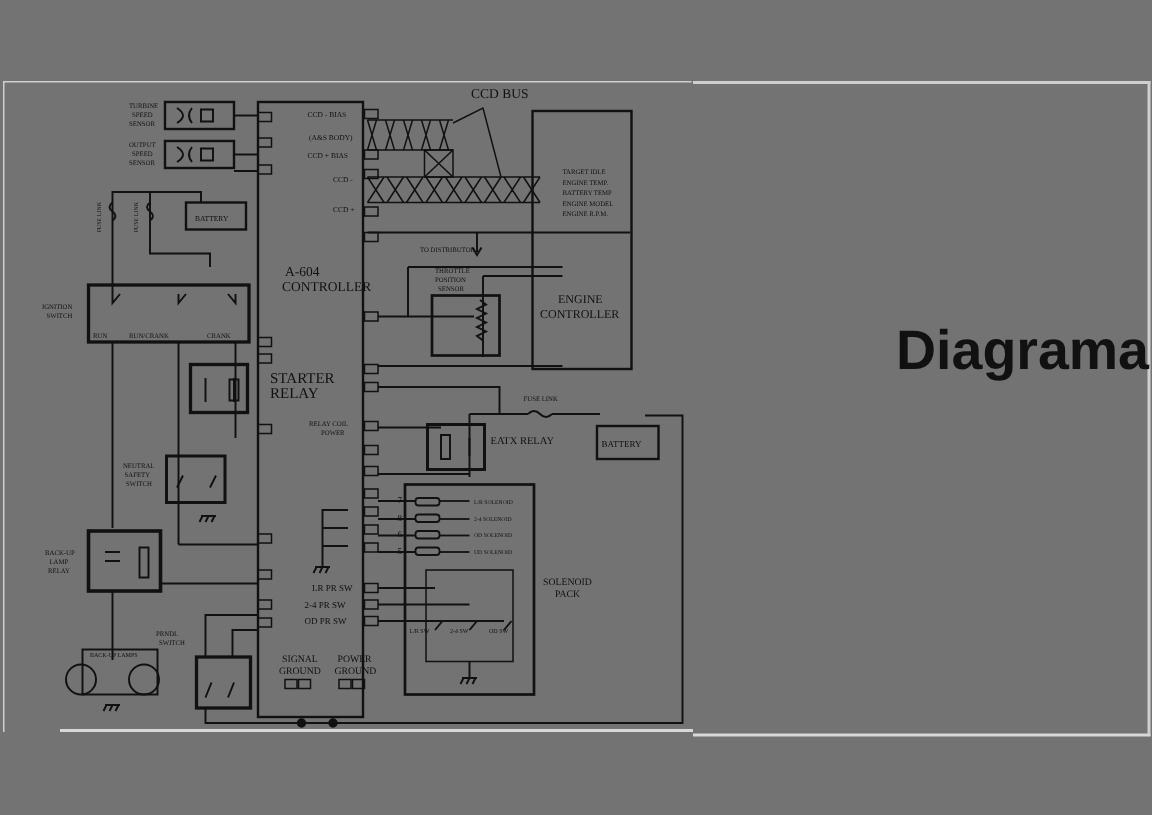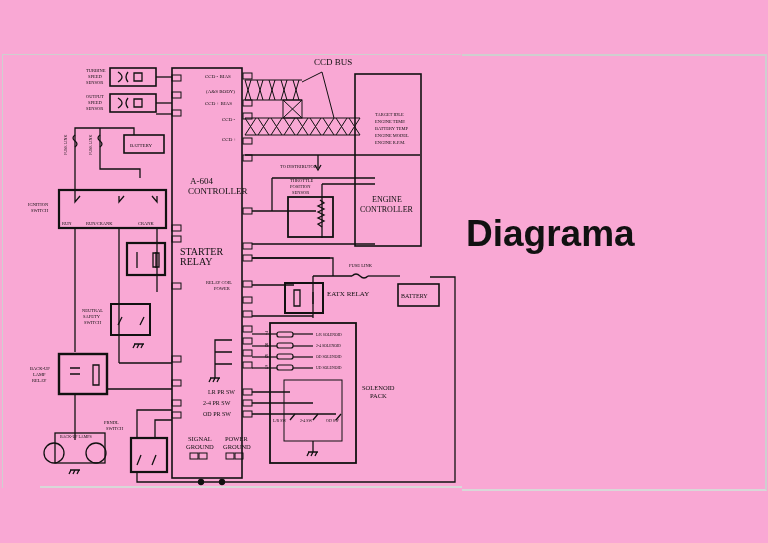--- a/index.html
+++ b/index.html
@@ -1,23 +1,23 @@
 <!DOCTYPE html>
 <html><head>
 <meta charset="utf-8">
 <style>
   html,body{margin:0;padding:0;background:#ffffff;}
   body{width:768px;height:543px;position:relative;overflow:hidden;font-family:"Liberation Serif",serif;}
-  .canvas{position:absolute;left:0;top:0;width:768px;height:543px;background:#f9a8d4;}
+  .canvas{position:absolute;left:0;top:0;width:768px;height:543px;background:#737373;}
   .frame-left{position:absolute;left:2px;top:54px;width:458px;height:433px;border-top:1px solid #cfcfcf;border-left:1px solid #cfcfcf;}
   .frame-right{position:absolute;left:462px;top:54px;width:303px;height:433px;border-top:2px solid #cfcfcf;border-right:2px solid #cfcfcf;border-bottom:2px solid #d8d8d8;}
   .frame-bottom{position:absolute;left:40px;top:486px;width:422px;height:0;border-top:2px solid #d8d8d8;}
   svg.schem{position:absolute;left:0;top:0;}
   svg text{font-family:"Liberation Serif",serif;fill:#111;}
-  .title-block{position:absolute;left:466px;top:212px;width:300px;text-align:left;font-family:"Liberation Sans",sans-serif;font-weight:bold;font-size:37px;line-height:44px;color:#111;}
+  .title-block{position:absolute;left:466px;top:212px;width:300px;text-align:right;font-family:"Liberation Sans",sans-serif;font-weight:bold;font-size:37px;line-height:44px;color:#111;}
 </style>
 </head>
 <body>
 
 <div class="canvas">
   <div class="frame-left"></div>
   <div class="frame-right"></div>
   <div class="frame-bottom"></div>
 
   <svg class="schem" width="768" height="543" viewBox="0 0 768 543" stroke="#111" fill="none" stroke-width="1.3">

